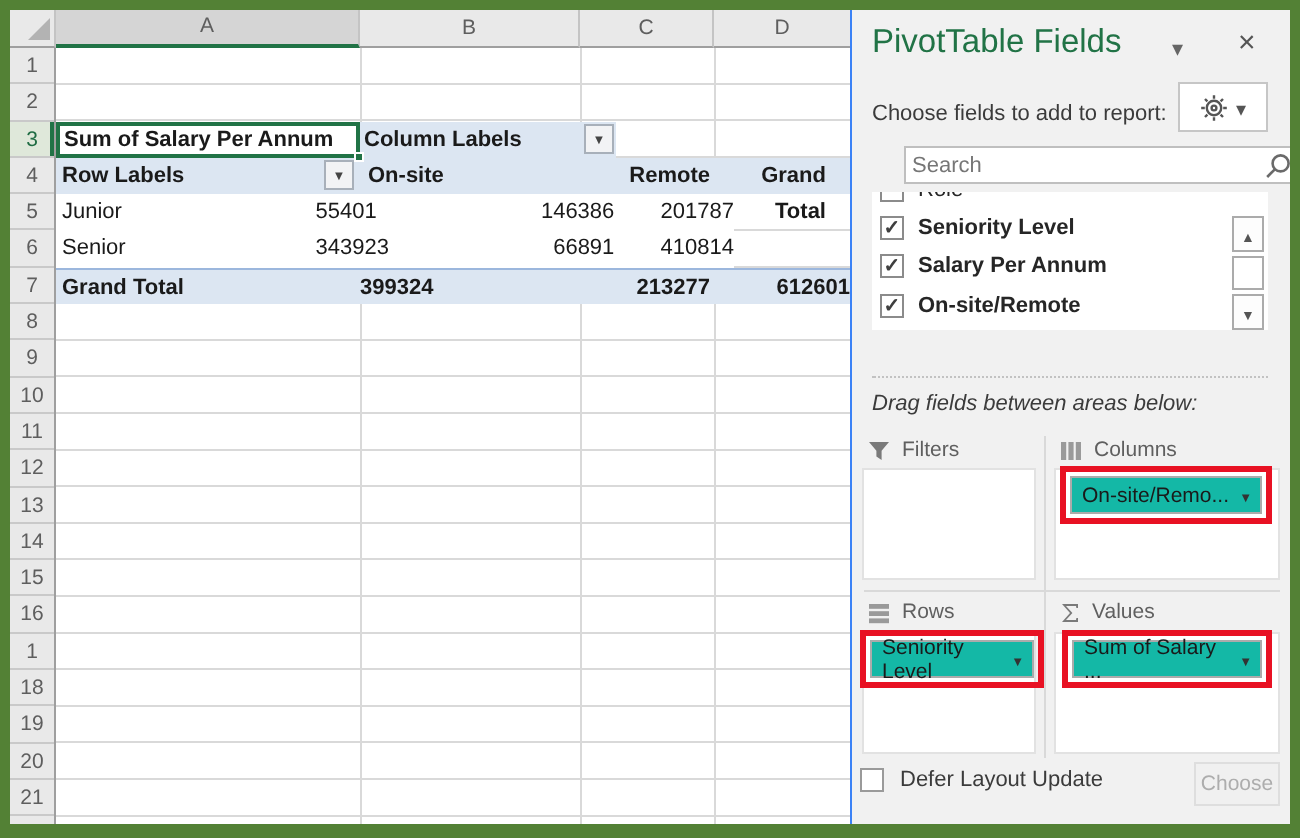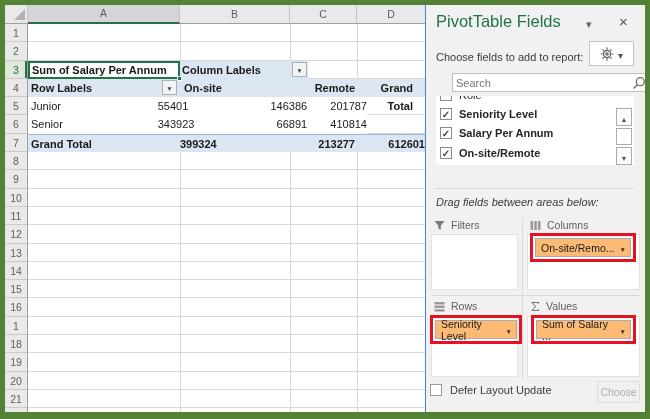--- a/index.html
+++ b/index.html
@@ -98,21 +98,21 @@
   #drag-lbl { position:absolute; left:10px; top:191px; font-size:11px; color:#3b3b3b;font-style:italic; }
   .vsep { position:absolute; left:96px; top:213px; height:161px; width:1px; background:#d9d9d9; }
   .hsep { position:absolute; left:6px; top:290px; width:208px; height:1px; background:#d9d9d9; }
   .area-hdr { position:absolute; display:flex; align-items:center; gap:6px;
     font-size:10.5px; color:#5f5f5f; }
   .well { position:absolute; background:#fff; border:1px solid #e2e2e2; }
   #well-filters { left:5px;  top:229px; width:87px; height:56px; }
   #well-columns { left:101px; top:229px; width:113px; height:56px; }
   #well-rows    { left:5px;  top:311px; width:87px; height:61px; }
   #well-values  { left:101px; top:311px; width:113px; height:61px; }
-  .pill { position:absolute; height:19px; background:#fdba74; border:1px solid #ababab;
+  .pill { position:absolute; height:19px; background:#14b8a6; border:1px solid #ababab;
     font-size:10.5px; color:#1a1a1a; display:flex; align-items:center;
     padding:0 4px 0 5px; justify-content:space-between; }
   .pill .pcaret::before { content:"▼"; font-size:6.5px; color:#333; margin-left:4px; }
   .pill.hl { outline:3px solid #e81123; outline-offset:2px; }
   #pill-columns { left:109px; top:233px; width:96px; }
   #pill-rows    { left:9px;   top:315px; width:82px; }
   #pill-values  { left:110px; top:315px; width:95px; }
   #defer-row { position:absolute; left:4px; top:379px; display:flex; align-items:center; }
   #defer-row .cb2 { width:12px; height:12px; border:1px solid #9a9a9a; background:#fff; margin-right:8px; }
   #defer-lbl { font-size:11px; color:#3b3b3b; }

